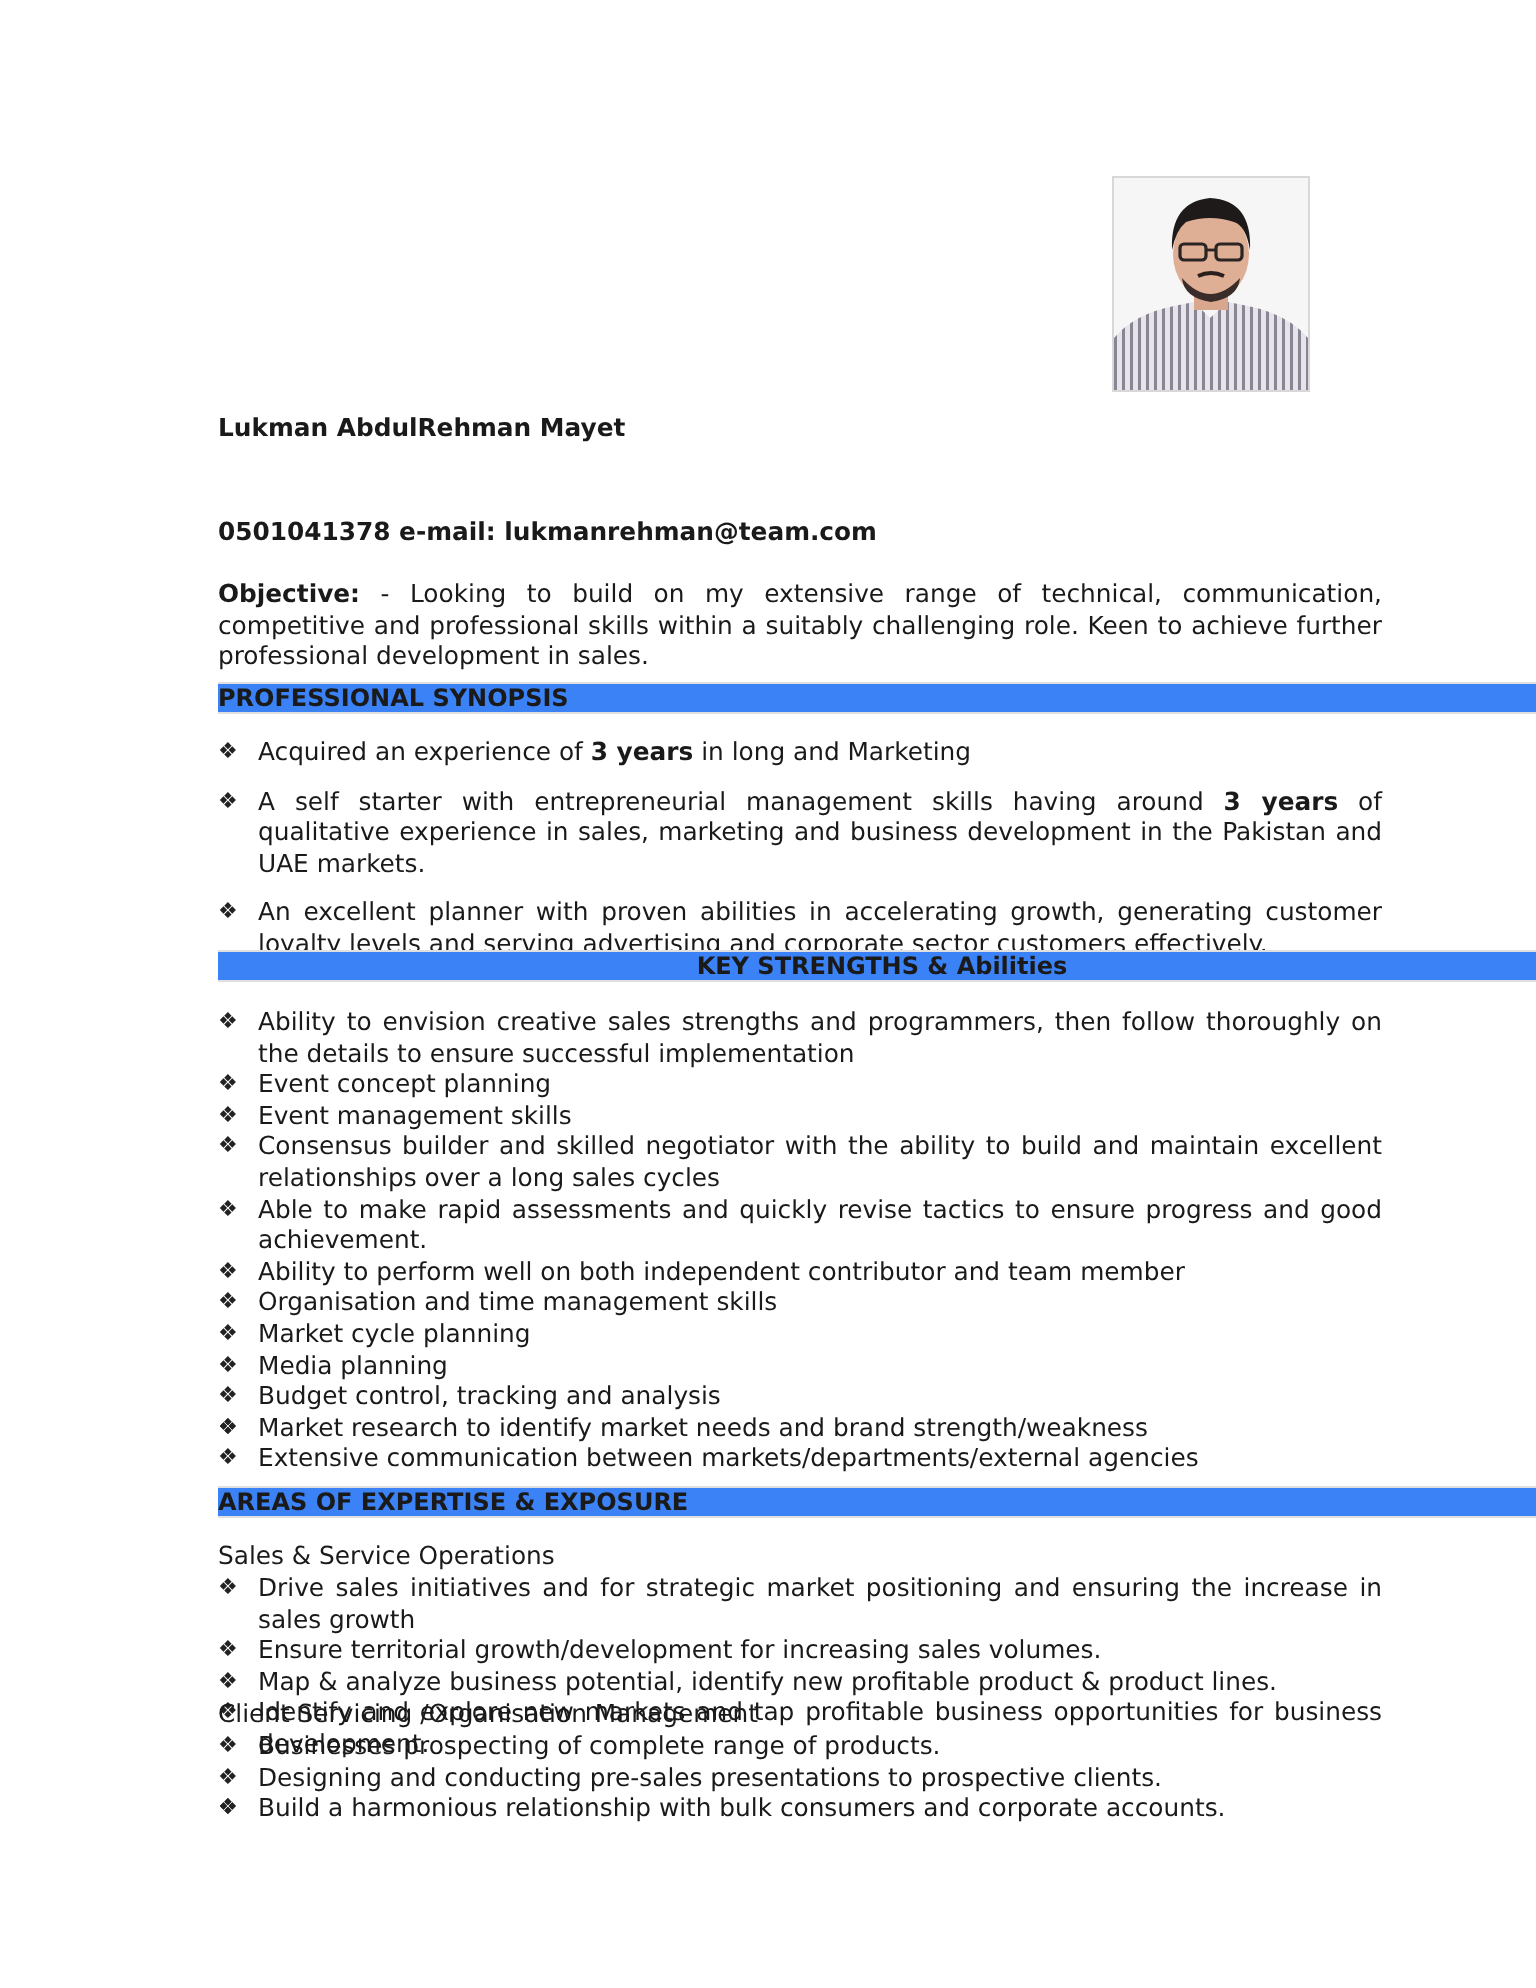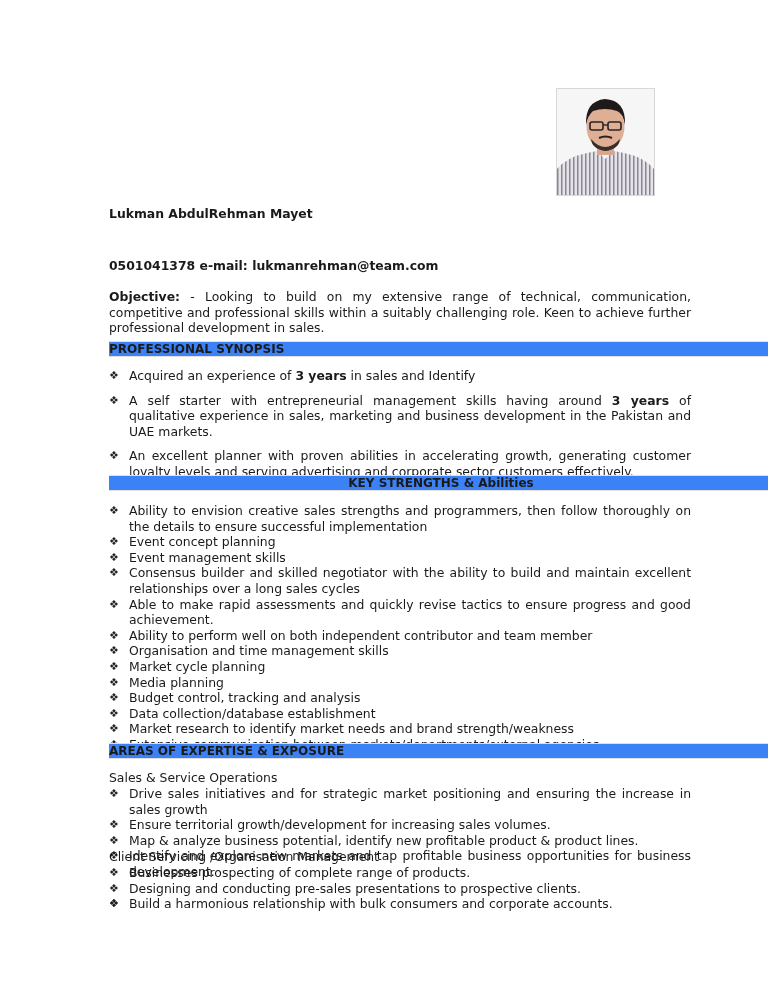--- a/index.html
+++ b/index.html
@@ -69,21 +69,21 @@
       <span>0501041378</span>
       <span>e-mail:</span>
       <span>lukmanrehman@team.com</span>
     </div>
 
     <div class="objective"><b>Objective:</b><span> - Looking to build on my extensive range of technical, communication, competitive and professional skills within a suitably challenging role. Keen to achieve further professional development in sales.</span></div>
 
     <div class="section-bar" style="top:298px;">PROFESSIONAL SYNOPSIS</div>
     <ul class="bullets synopsis" style="top:325px;">
       <li>
-        <span class="glyph">❖</span><span>Acquired an experience of </span><b class="em">3 years</b><span> in sales and Identify</span>
+        <span class="glyph">❖</span><span>Acquired an experience of </span><b class="em">3 years</b><span> in long and Marketing</span>
       </li>
       <li>
         <span class="glyph">❖</span><span>A self starter with entrepreneurial management skills having around </span><b class="em">3 years</b><span> of qualitative experience in sales, marketing and business development in the Pakistan and UAE markets.</span>
       </li>
       <li>
         <span class="glyph">❖</span><span>An excellent planner with proven abilities in accelerating growth, generating customer loyalty levels and serving advertising and corporate sector customers effectively.</span>
       </li>
     </ul>
 
     <div class="section-bar" style="top:432px;text-align:center;">KEY STRENGTHS &amp; Abilities</div>
@@ -91,21 +91,21 @@
       <li><span class="glyph">❖</span><span>Ability to envision creative sales strengths and programmers, then follow thoroughly on the details to ensure successful implementation</span></li>
       <li><span class="glyph">❖</span><span>Event concept planning</span></li>
       <li><span class="glyph">❖</span><span>Event management skills</span></li>
       <li><span class="glyph">❖</span><span>Consensus builder and skilled negotiator with the ability to build and maintain excellent relationships over a long sales cycles</span></li>
       <li><span class="glyph">❖</span><span>Able to make rapid assessments and quickly revise tactics to ensure progress and good achievement.</span></li>
       <li><span class="glyph">❖</span><span>Ability to perform well on both independent contributor and team member</span></li>
       <li><span class="glyph">❖</span><span>Organisation and time management skills</span></li>
       <li><span class="glyph">❖</span><span>Market cycle planning</span></li>
       <li><span class="glyph">❖</span><span>Media planning</span></li>
       <li><span class="glyph">❖</span><span>Budget control, tracking and analysis</span></li>
-      <li><span class="glyph">❖</span><span>Data collection/database establishment</span></li>
+      <li><span class="glyph">❖</span></li>
       <li><span class="glyph">❖</span><span>Market research to identify market needs and brand strength/weakness</span></li>
       <li><span class="glyph">❖</span><span>Extensive communication between markets/departments/external agencies</span></li>
     </ul>
 
     <div class="section-bar" style="top:700px;">AREAS OF EXPERTISE &amp; EXPOSURE</div>
 
     <div class="sub-heading" style="top:727px;">Sales &amp; Service Operations</div>
     <ul class="bullets" style="top:743px;">
       <li><span class="glyph">❖</span><span>Drive sales initiatives and for strategic market positioning and ensuring the increase in sales growth</span></li>
       <li><span class="glyph">❖</span><span>Ensure territorial growth/development for increasing sales volumes.</span></li>

